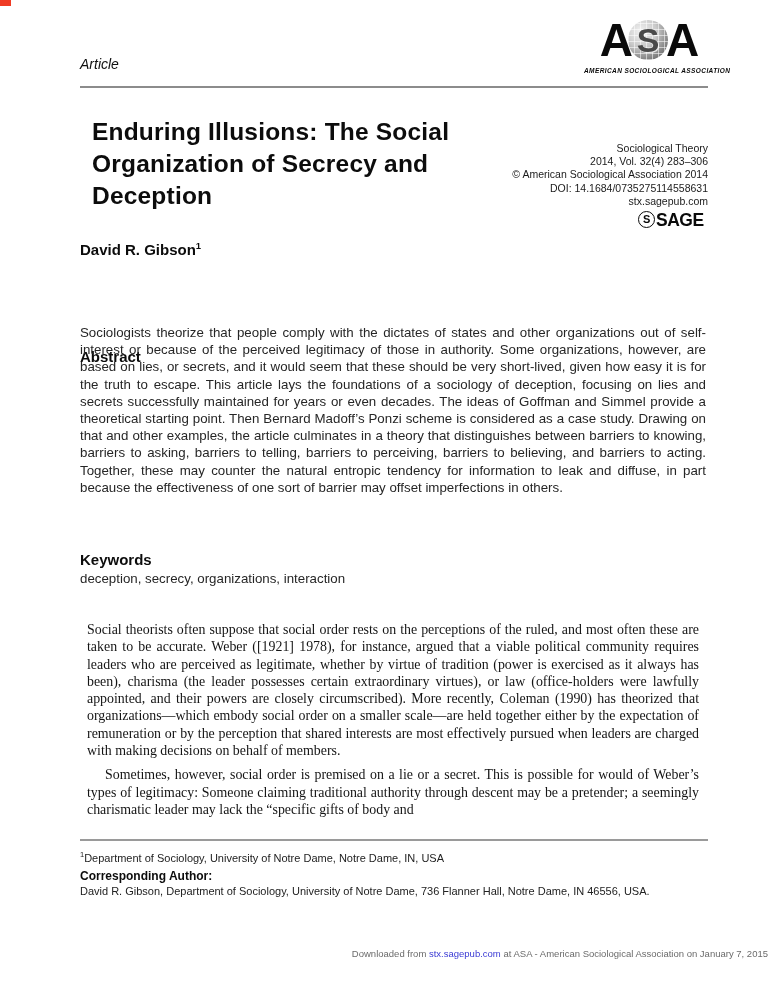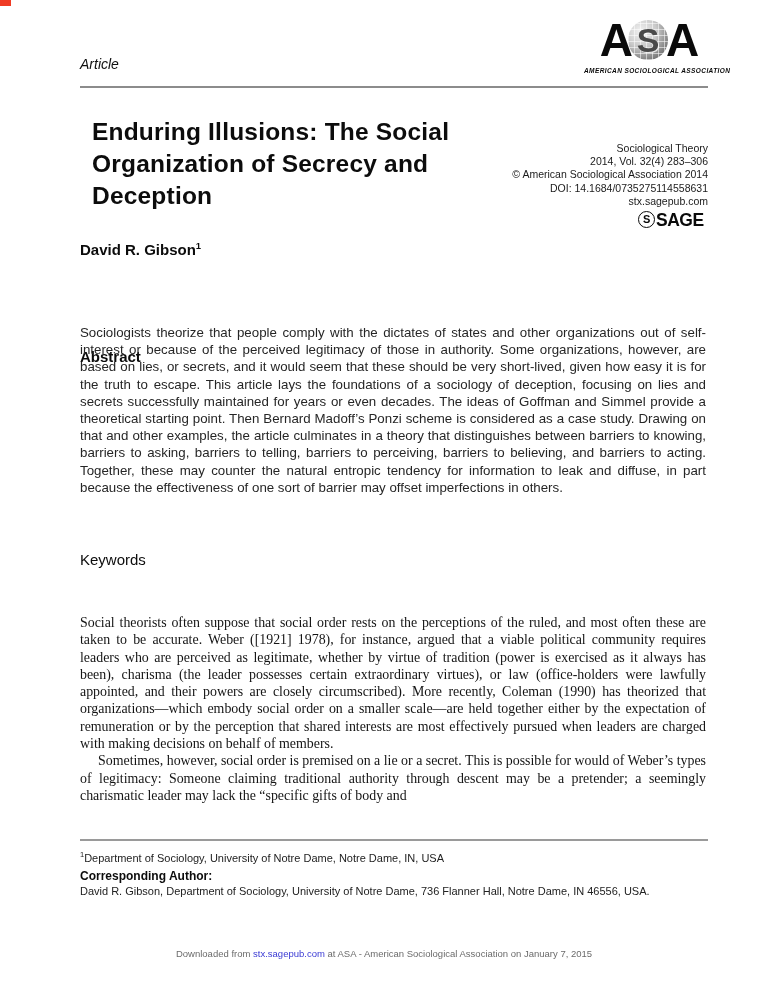--- a/index.html
+++ b/index.html
@@ -68,39 +68,39 @@
     letter-spacing:.2px;
   }
   .author{position:absolute;left:80px;top:240px;font-size:15px;font-weight:700;color:#0c0c0c;}
   .author sup{font-size:9.5px;font-weight:700;}
   
   .abstract-heading{position:absolute;left:80px;top:304px;font-size:15px;font-weight:700;color:#0c0c0c;margin-top:44px;}
   .abstract-text{
     position:absolute;left:80px;top:324px;width:626px;
     font-size:13.3px;line-height:17.2px;text-align:justify;color:#262626;
   }
-  .keywords-heading{position:absolute;left:80px;top:551px;font-size:15px;font-weight:400;color:#0c0c0c;}
+  .keywords-heading{position:absolute;left:80px;top:551px;font-size:15px;font-weight:700;color:#0c0c0c;}
   .keywords-text{position:absolute;left:80px;top:571px;width:626px;font-size:13.3px;color:#262626;}
   
   .body-text{
     position:absolute;left:80px;top:614px;width:626px;
     font-family:"Liberation Serif",serif;
     font-size:13.9px;line-height:17.3px;text-align:justify;color:#141414;
   }
-  .body-text p{margin:0;}
+  .body-text p{margin:7px;}
   .body-text p.indented{text-indent:18px;}
   
   .footnote-rule{position:absolute;left:80px;top:839px;width:628px;height:1.5px;background:#9a9a9a;}
   .affiliation{position:absolute;left:80px;top:848px;width:626px;font-size:11px;line-height:14px;color:#222;}
   .affiliation sup{font-size:7.5px;}
   .corresponding{position:absolute;left:80px;top:869px;width:626px;font-size:11px;line-height:14.5px;color:#222;}
   .corresponding .head{font-weight:700;font-size:12px;color:#0c0c0c;}
   
   .footer{
-    position:absolute;left:0;top:948px;width:768px;text-align:center;
+    position:absolute;left:0;top:948px;width:768px;text-align:right;
     font-size:9.5px;color:#6b6b6b;
   }
   .footer .link{color:#3a3ad4;}
 </style>
 </head>
 <body>
 
 <div class="page">
 
   <div class="corner-mark"></div>
@@ -135,20 +135,21 @@
   <h1 class="title" style="margin:12px;">Enduring Illusions: The Social Organization of Secrecy and Deception</h1>
 
   <div class="author">
     <span>David R. Gibson</span><sup>1</sup>
   </div>
 
   <div class="abstract-heading">Abstract</div>
   <div class="abstract-text">Sociologists theorize that people comply with the dictates of states and other organizations out of self-interest or because of the perceived legitimacy of those in authority. Some organizations, however, are based on lies, or secrets, and it would seem that these should be very short-lived, given how easy it is for the truth to escape. This article lays the foundations of a sociology of deception, focusing on lies and secrets successfully maintained for years or even decades. The ideas of Goffman and Simmel provide a theoretical starting point. Then Bernard Madoff’s Ponzi scheme is considered as a case study. Drawing on that and other examples, the article culminates in a theory that distinguishes between barriers to knowing, barriers to asking, barriers to telling, barriers to perceiving, barriers to believing, and barriers to acting. Together, these may counter the natural entropic tendency for information to leak and diffuse, in part because the effectiveness of one sort of barrier may offset imperfections in others.</div>
 
   <div class="keywords-heading">Keywords</div>
+  <div class="keywords-text">deception, secrecy, organizations, interaction</div>
 
   <div class="body-text">
     <p>Social theorists often suppose that social order rests on the perceptions of the ruled, and most often these are taken to be accurate. Weber ([1921] 1978), for instance, argued that a viable political community requires leaders who are perceived as legitimate, whether by virtue of tradition (power is exercised as it always has been), charisma (the leader possesses certain extraordinary virtues), or law (office-holders were lawfully appointed, and their powers are closely circumscribed). More recently, Coleman (1990) has theorized that organizations—which embody social order on a smaller scale—are held together either by the expectation of remuneration or by the perception that shared interests are most effectively pursued when leaders are charged with making decisions on behalf of members.</p>
     <p class="indented">Sometimes, however, social order is premised on a lie or a secret. This is possible for would of Weber’s types of legitimacy: Someone claiming traditional authority through descent may be a pretender; a seemingly charismatic leader may lack the “specific gifts of body and</p>
   </div>
 
   <div class="footnote-rule"></div>
 
   <div class="affiliation">
     <sup>1</sup><span>Department of Sociology, University of Notre Dame, Notre Dame, IN, USA</span>

